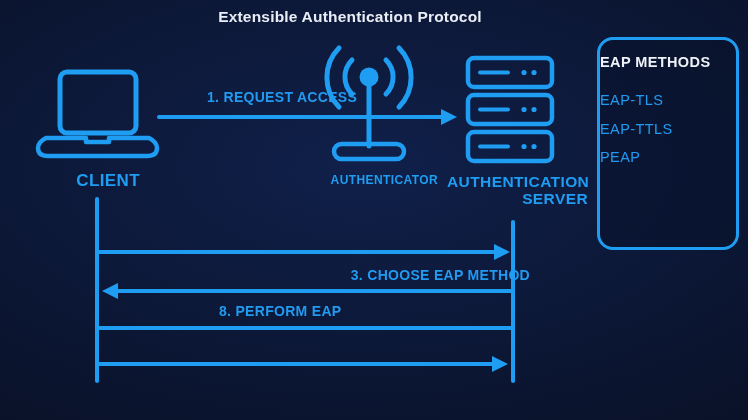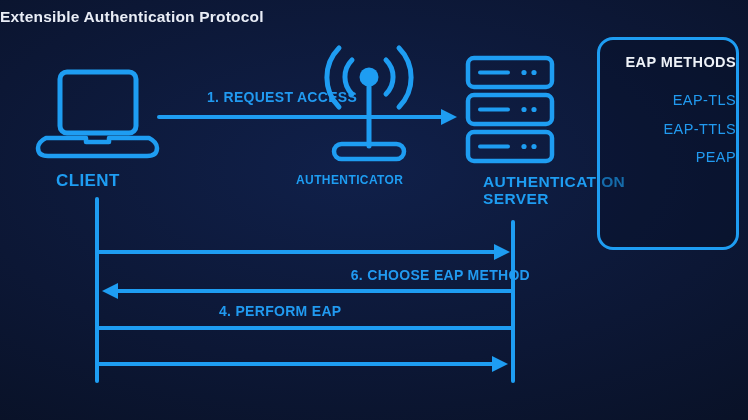--- a/index.html
+++ b/index.html
@@ -7,54 +7,54 @@
     position:relative;
     width:748px;height:420px;
     overflow:hidden;
     background:radial-gradient(95% 85% at 48% 40%, #10204a 0%, #0c1735 55%, #081023 100%);
     font-family:"Liberation Sans", sans-serif;
     -webkit-font-smoothing:antialiased;
   }
   .abs{position:absolute;}
   .title{
     left:0;top:8px;width:700px;
-    text-align:left;
+    text-align:center;
     color:#e9edf6;
     font-size:15.5px;
     font-weight:bold;
     letter-spacing:.2px;
   }
   .node-label{
     color:#1e9df2;
     font-weight:bold;
     letter-spacing:.4px;
-    text-align:left;
+    text-align:right;
   }
   .client-label{left:56px;top:171px;width:84px;font-size:17px;}
   .authenticator-label{left:296px;top:173px;width:142px;font-size:12px;}
-  .server-label{left:447px;top:173px;width:141px;font-size:15.5px;line-height:17px;margin-left:36px;}
+  .server-label{left:447px;top:173px;width:141px;font-size:15.5px;line-height:17px;}
   .msg{
     color:#219af0;
     font-weight:bold;
     font-size:14px;
     letter-spacing:.3px;
     white-space:nowrap;
     margin-left:37px;
   }
   .msg1{left:170px;top:89px;}
   .msg2{left:186px;top:229px;}
   .msg3{left:311px;top:267px;width:182px;text-align:right;}
   .msg4{left:182px;top:303px;}
   .msg5{left:182px;top:339px;}
   .eap-panel{
     left:597px;top:37px;width:136px;height:194px;
     border:3px solid #1e9df2;
     border-radius:16px;
     background:rgba(6,14,36,.35);
-    display:flex;flex-direction:column;align-items:flex-end;
+    display:flex;flex-direction:column;align-items:flex-start;
     padding-top:13px;
   }
   .eap-header{
     color:#eef2f8;font-weight:bold;font-size:14.5px;letter-spacing:.4px;
     height:18px;line-height:18px;margin-bottom:15px;
   }
   .eap-item{
     color:#219af0;font-weight:normal;font-size:14.5px;letter-spacing:.4px;
     height:28.5px;display:flex;align-items:center;
   }
@@ -130,22 +130,22 @@
   <div class="abs title">Extensible Authentication Protocol</div>
 
   <div class="abs node-label client-label">CLIENT</div>
   <div class="abs node-label authenticator-label">AUTHENTICATOR</div>
   <div class="abs node-label server-label">
     <div>AUTHENTICATION</div>
     <div>SERVER</div>
   </div>
 
   <div class="abs msg msg1">1. REQUEST ACCESS</div>
-  <div class="abs msg msg3">6. CHOOSE EAP METHOD</div>
-  <div class="abs msg msg4">4. PERFORM EAP</div>
+  <div class="abs msg msg3">3. CHOOSE EAP METHOD</div>
+  <div class="abs msg msg4">8. PERFORM EAP</div>
 
   <div class="abs eap-panel">
     <div class="eap-header">EAP METHODS</div>
     <div class="eap-item">EAP-TLS</div>
     <div class="eap-item">EAP-TTLS</div>
     <div class="eap-item">PEAP</div>
   </div>
 
 </div>
 

